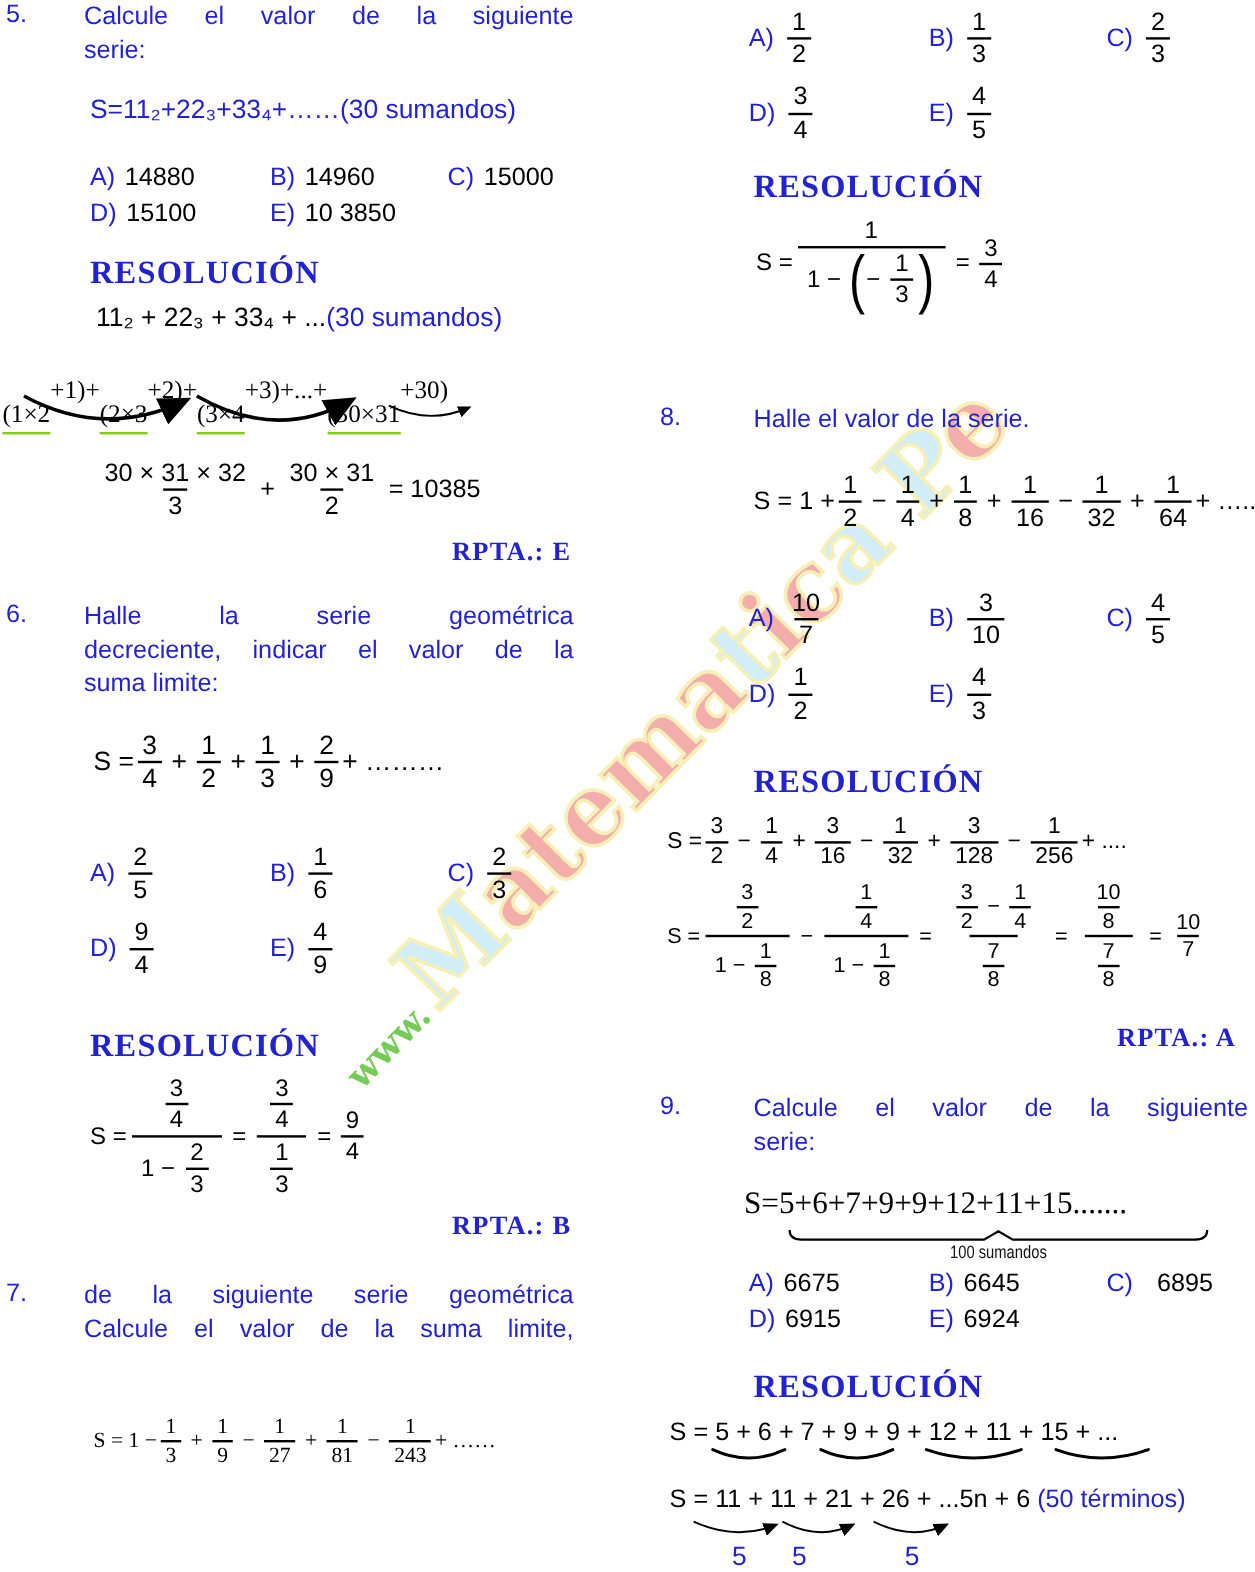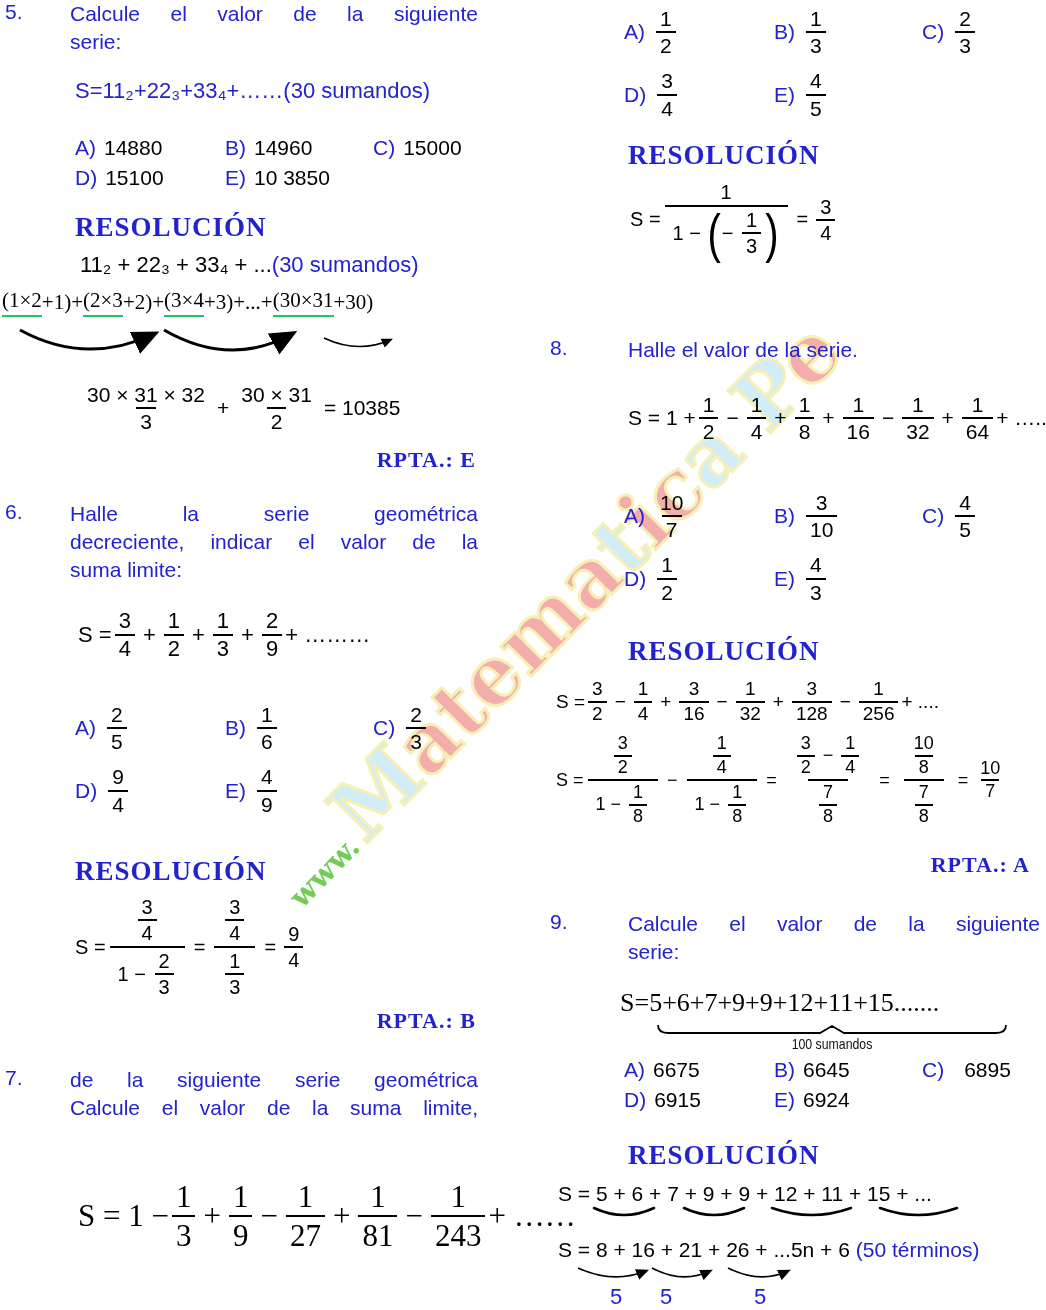--- a/index.html
+++ b/index.html
@@ -21,30 +21,30 @@
   .jline{text-align:justify;text-align-last:justify;}
   
   .restitle{font-family:"Liberation Serif","DejaVu Serif",serif;font-weight:700;font-size:27px;
             color:var(--blue);letter-spacing:1px;}
   .rpta{font-family:"Liberation Serif","DejaVu Serif",serif;font-weight:700;font-size:22px;
         color:var(--blue);letter-spacing:1px;width:100%;text-align:right;box-sizing:border-box;padding-right:16px;}
   
   .math{display:flex;align-items:center;white-space:pre;color:#000;}
   .serif{font-family:"Liberation Serif","DejaVu Serif",serif;}
   .f18{font-size:18px}.f19{font-size:19px}.f20{font-size:20px}.f21{font-size:21px}
-  .f22{font-size:22px}.f23{font-size:31px}.f26{font-size:26px}
+  .f22{font-size:22px}.f23{font-size:18px}.f26{font-size:26px}
   .op{margin:0 5px;}
   .frac{display:inline-flex;flex-direction:column;align-items:center;text-align:center;margin:0 3px;}
   .frac .fn{display:block;padding:0 4px;line-height:1.2;}
   .frac .fd{display:block;padding:0 4px;line-height:1.2;border-top:2px solid #000;}
   .vfrac{display:inline-flex;flex-direction:column;align-items:center;margin:0 4px;}
   .vfrac>.vn{display:inline-flex;align-items:center;padding:1px 8px;white-space:pre;}
   .vfrac>.vd{display:inline-flex;align-items:center;padding:1px 8px;white-space:pre;border-top:2px solid #000;}
   .bigp{font-size:200%;font-weight:400;line-height:0;margin:0 1px;transform:scaleY(1.35);display:inline-block;}
-  .uln{border-bottom:2px solid #22c55e;padding-bottom:2px;}
+  .uln{border-bottom:2px solid #84cc16;padding-bottom:2px;margin-top:45px;}
   
   .opts{display:grid;grid-template-columns:150px 148px 1fr;row-gap:6px;font-size:21px;}
   .optsf{row-gap:10px;}
   .opt{display:inline-flex;align-items:center;white-space:pre;}
   .olabel{color:var(--blue);margin-right:8px;}
   .oval{color:#000;}
   
   .blabel{font-size:15px;letter-spacing:0;transform:scaleX(.82);color:#111;
           font-family:"Liberation Sans",sans-serif;text-align:center;}
   .deltas span{position:absolute;color:var(--blue);font-size:22px;}
@@ -327,21 +327,21 @@
       <span>S = 5 + 6 + 7 + 9 + 9 + 12 + 11 + 15 + ...</span>
     </div>
     <svg style="top:1206px;left:10px" width="470" height="18">
       <path d="M36,2 Q66,16 96,2" fill="none" stroke="#000" stroke-width="2.6" stroke-linecap="round"></path>
       <path d="M126,2 Q156,16 186,2" fill="none" stroke="#000" stroke-width="2.6" stroke-linecap="round"></path>
       <path d="M214,2 Q254,16 293,2" fill="none" stroke="#000" stroke-width="2.6" stroke-linecap="round"></path>
       <path d="M322,2 Q360,16 399,2" fill="none" stroke="#000" stroke-width="2.6" stroke-linecap="round"></path>
     </svg>
 
     <div class="math f21" style="top:1238px;left:10px">
-      <span>S = 8 + 16 + 21 + 26 + ...5n + 6 </span><span class="blue">(50 términos)</span>
+      <span>S = 11 + 11 + 21 + 26 + ...5n + 6 </span><span class="blue">(50 términos)</span>
     </div>
     <svg style="top:1264px;left:10px" width="260" height="24">
       <defs>
         <marker id="ah9" markerWidth="8" markerHeight="7" refX="6" refY="3.5" orient="auto">
             <path d="M0,0 L8,3.5 L0,7 z" fill="#000"></path>
           </marker>
       </defs>
       <path d="M20,4 Q55,20 88,7" fill="none" stroke="#000" stroke-width="1.6" marker-end="url(#ah9)"></path>
       <path d="M94,4 Q124,20 152,7" fill="none" stroke="#000" stroke-width="1.6" marker-end="url(#ah9)"></path>
       <path d="M170,4 Q202,20 230,7" fill="none" stroke="#000" stroke-width="1.6" marker-end="url(#ah9)"></path>

